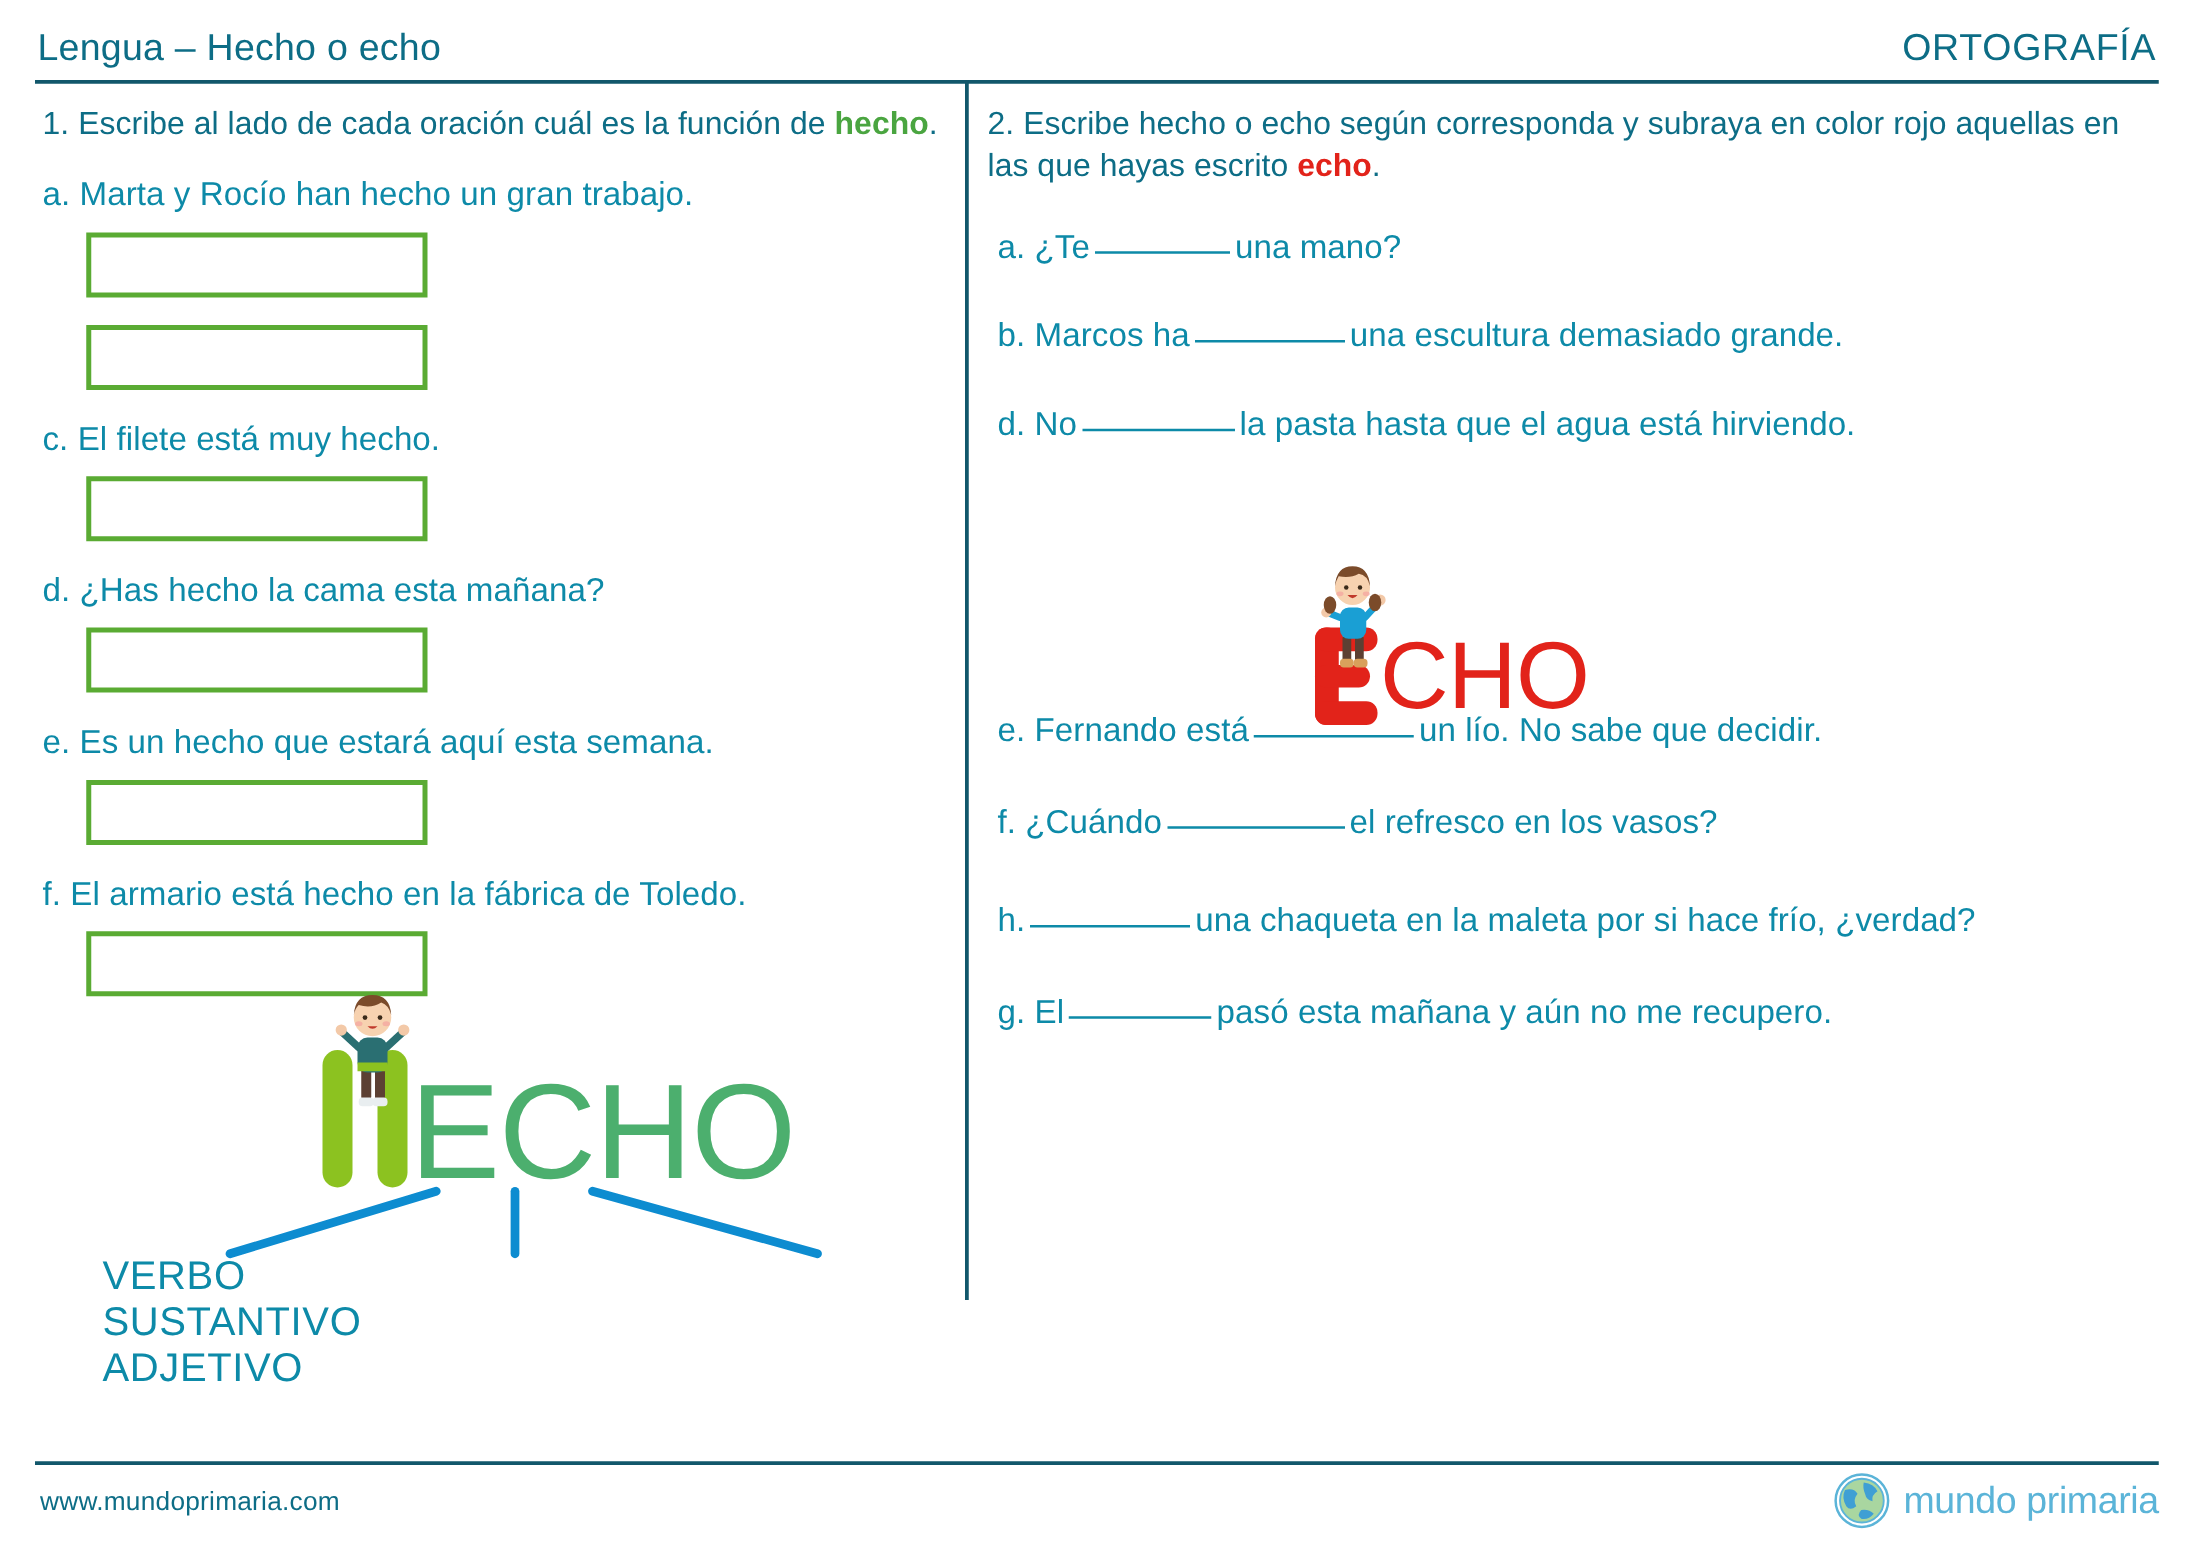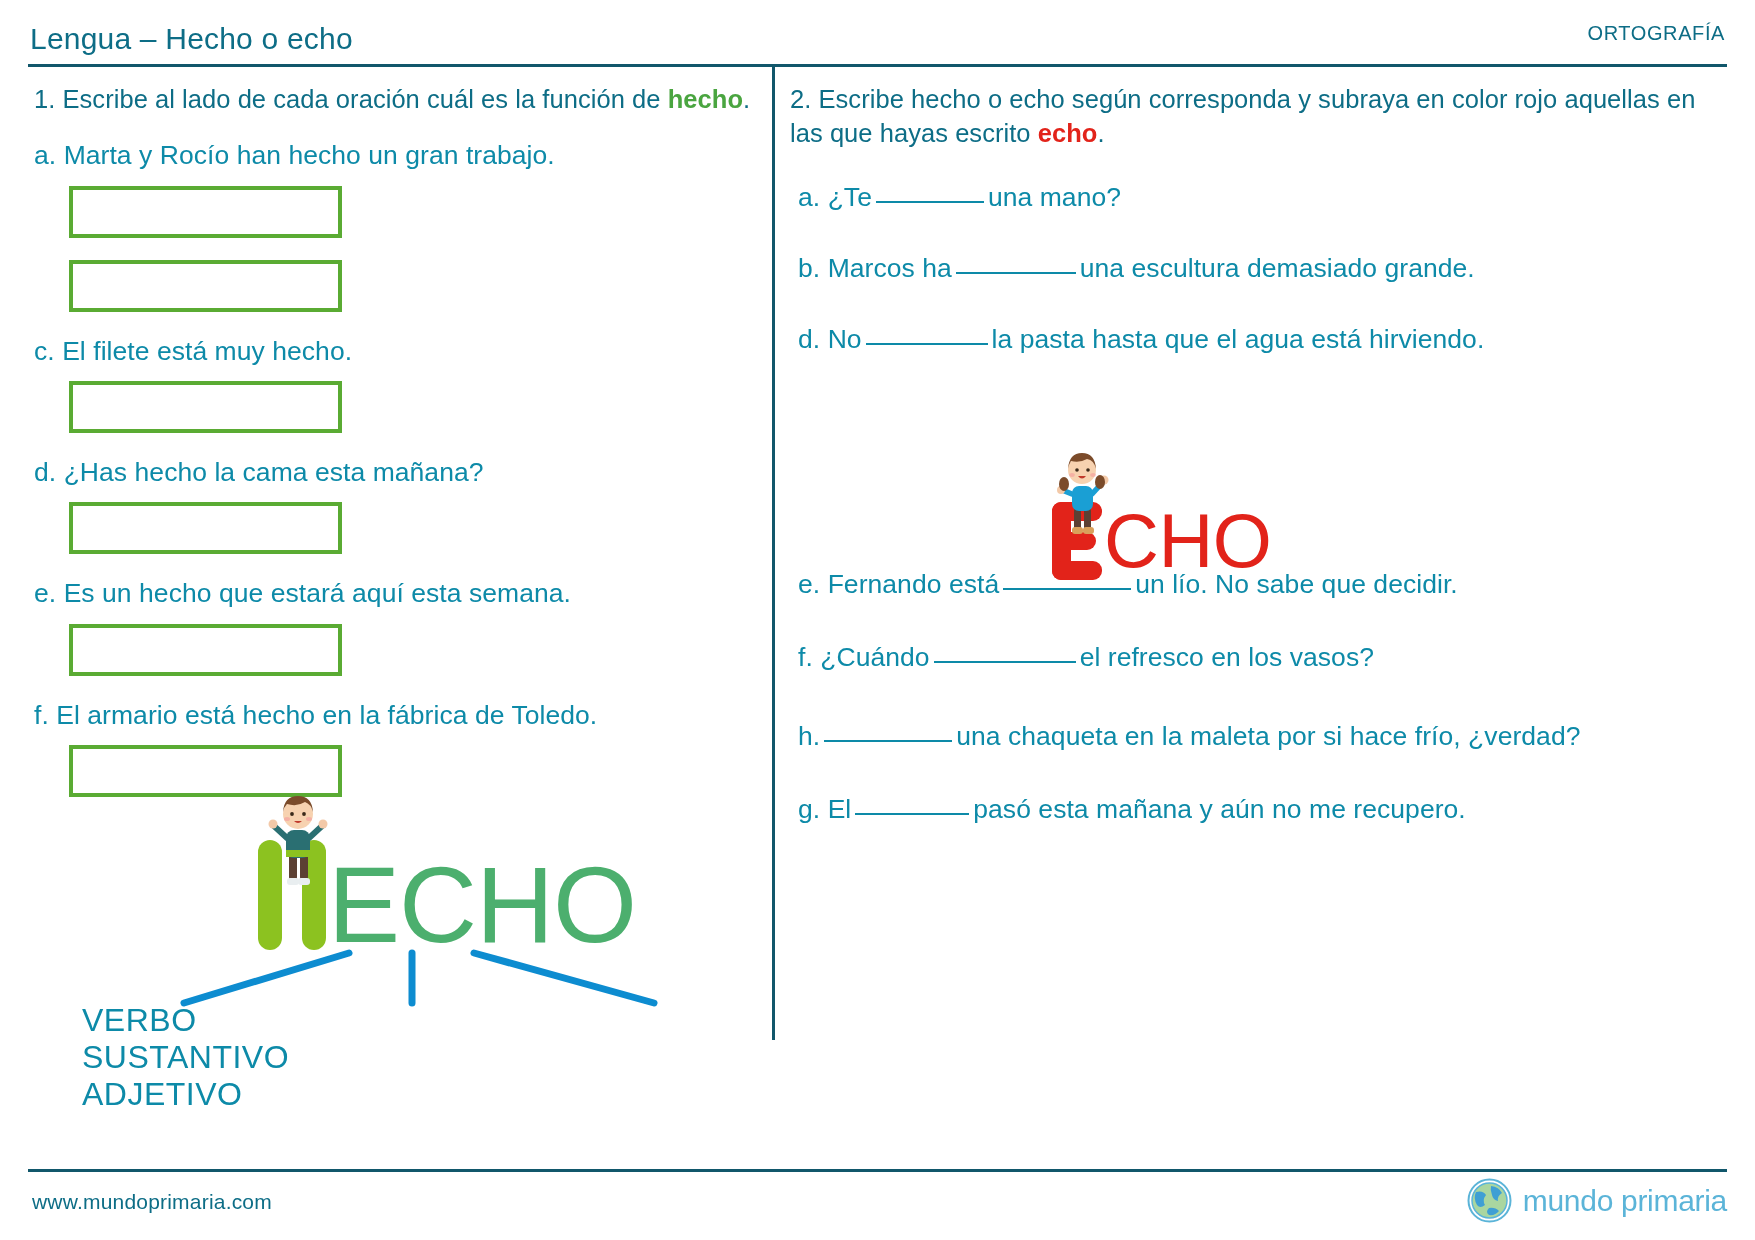--- a/index.html
+++ b/index.html
@@ -30,21 +30,21 @@
     align-items: flex-start;
     justify-content: space-between;
   }
   .header-title {
     font-size: 30px;
     color: #0d6d86;
     letter-spacing: 0.2px;
     white-space: nowrap;
   }
   .header-section {
-    font-size: 20px;
+    font-size: 30px;
     color: #0d6d86;
     letter-spacing: 0.6px;
     white-space: nowrap;
   }
   .header-rule {
     position: absolute;
     left: 28px;
     top: 64px;
     width: 1699px;
     height: 3px;

